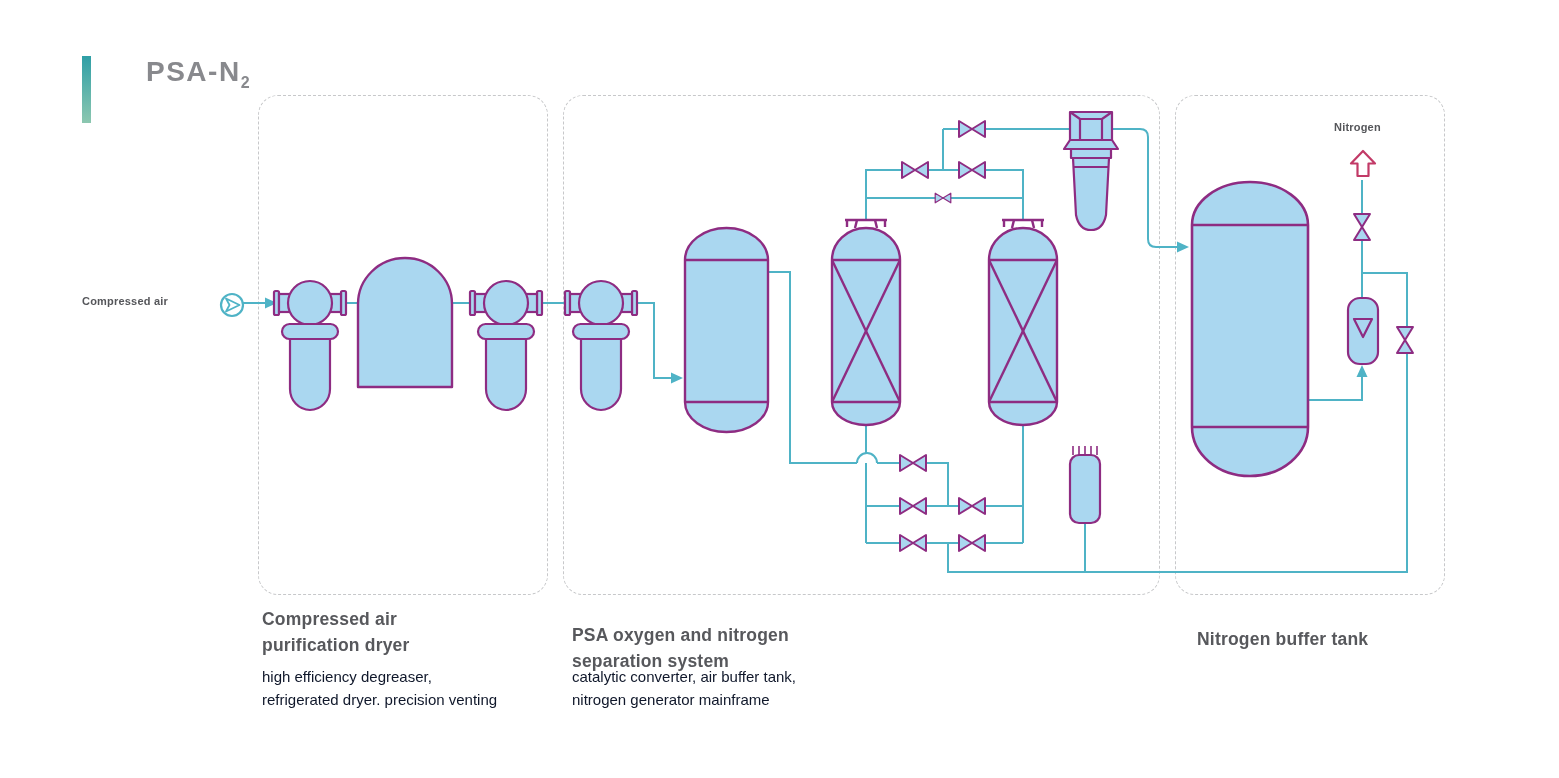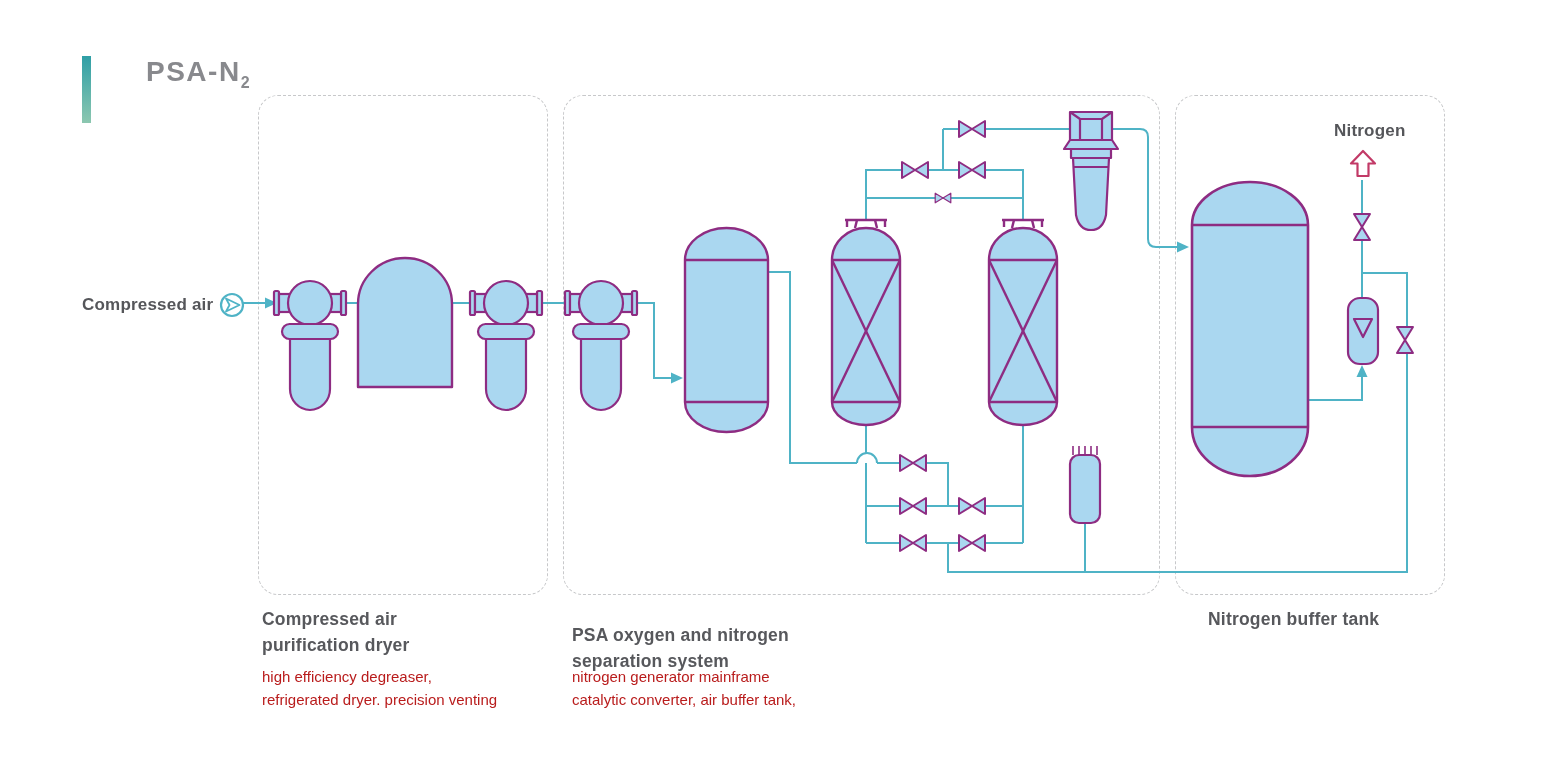--- a/index.html
+++ b/index.html
@@ -18,35 +18,35 @@
   }
   .page-title sub{font-size:16px;}
   .dash-box{
     position:absolute;border:1.5px dashed #c7c8ca;border-radius:20px;
     background:transparent;
   }
   .box-1{left:258px;top:95px;width:288px;height:498px;}
   .box-2{left:563px;top:95px;width:595px;height:498px;}
   .box-3{left:1175px;top:95px;width:268px;height:498px;}
   .flow-label{
-    position:absolute;font-size:17px;font-weight:600;color:#55565a;letter-spacing:0.2px;
+    position:absolute;font-size:11px;font-weight:600;color:#55565a;letter-spacing:0.2px;
   }
   .inlet-label{left:82px;top:295px;}
   .outlet-label{left:1334px;top:121px;}
   .cap-title{
     position:absolute;font-size:17.5px;line-height:26px;font-weight:700;
     color:#57585c;letter-spacing:0.2px;width:300px;
   }
   .cap-sub{
     position:absolute;font-size:15px;line-height:22.5px;font-weight:400;
-    color:#b91c1c;width:320px;
+    color:#0f172a;width:320px;
   }
   .ct-1{left:262px;top:606px;} .cs-1{left:262px;top:666px;}
   .ct-2{left:572px;top:606px;margin-top:16px;} .cs-2{left:572px;top:666px;}
-  .ct-3{left:1197px;top:606px;margin-left:11px;} .cs-3{left:1197px;top:666px;}
+  .ct-3{left:1197px;top:626px;} .cs-3{left:1197px;top:666px;}
   svg.diagram{position:absolute;left:0;top:0;}
 </style>
 </head>
 <body>
 
 <div class="stage">
 
   <div class="accent-bar"></div>
   <div class="page-title"><span>PSA-N</span><sub>2</sub></div>
 
@@ -189,22 +189,22 @@
   <div class="cap-sub cs-1">
     <div>high efficiency degreaser,</div>
     <div>refrigerated dryer. precision venting</div>
   </div>
 
   <div class="cap-title ct-2">
     <div>PSA oxygen and nitrogen</div>
     <div>separation system</div>
   </div>
   <div class="cap-sub cs-2">
+    <div>catalytic converter, air buffer tank,</div>
     <div>nitrogen generator mainframe</div>
-    <div>catalytic converter, air buffer tank,</div>
   </div>
 
   <div class="cap-title ct-3">
     <div>Nitrogen buffer tank</div>
     <div></div>
   </div>
 
 </div>
 
 </body></html>

